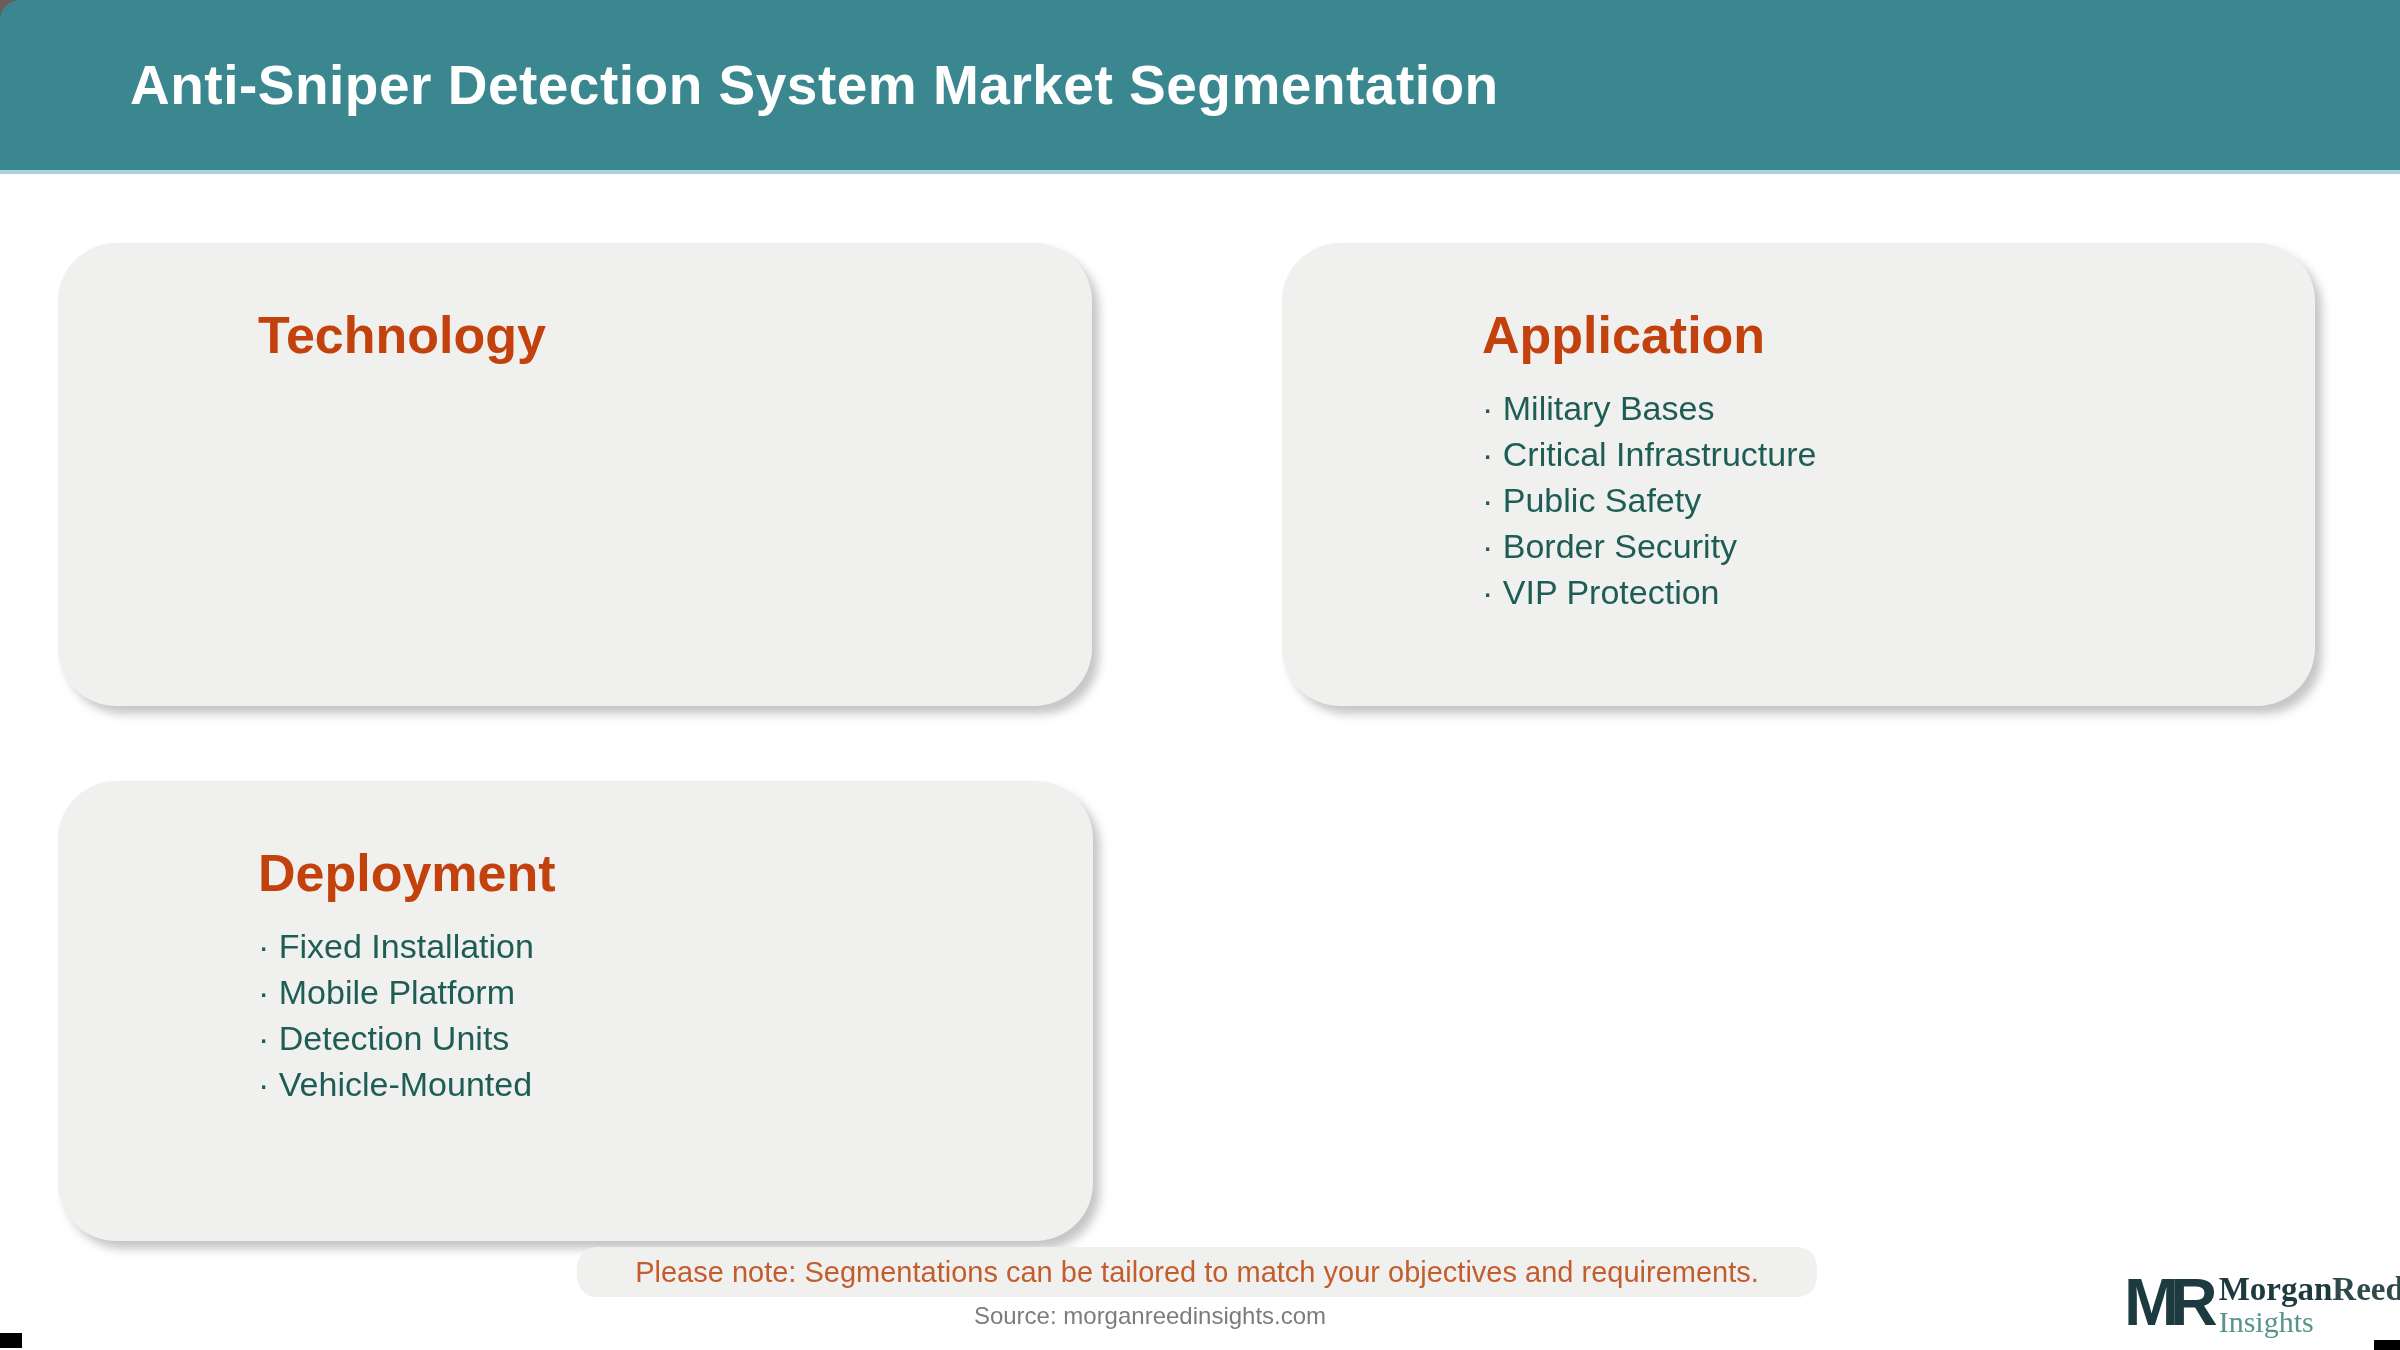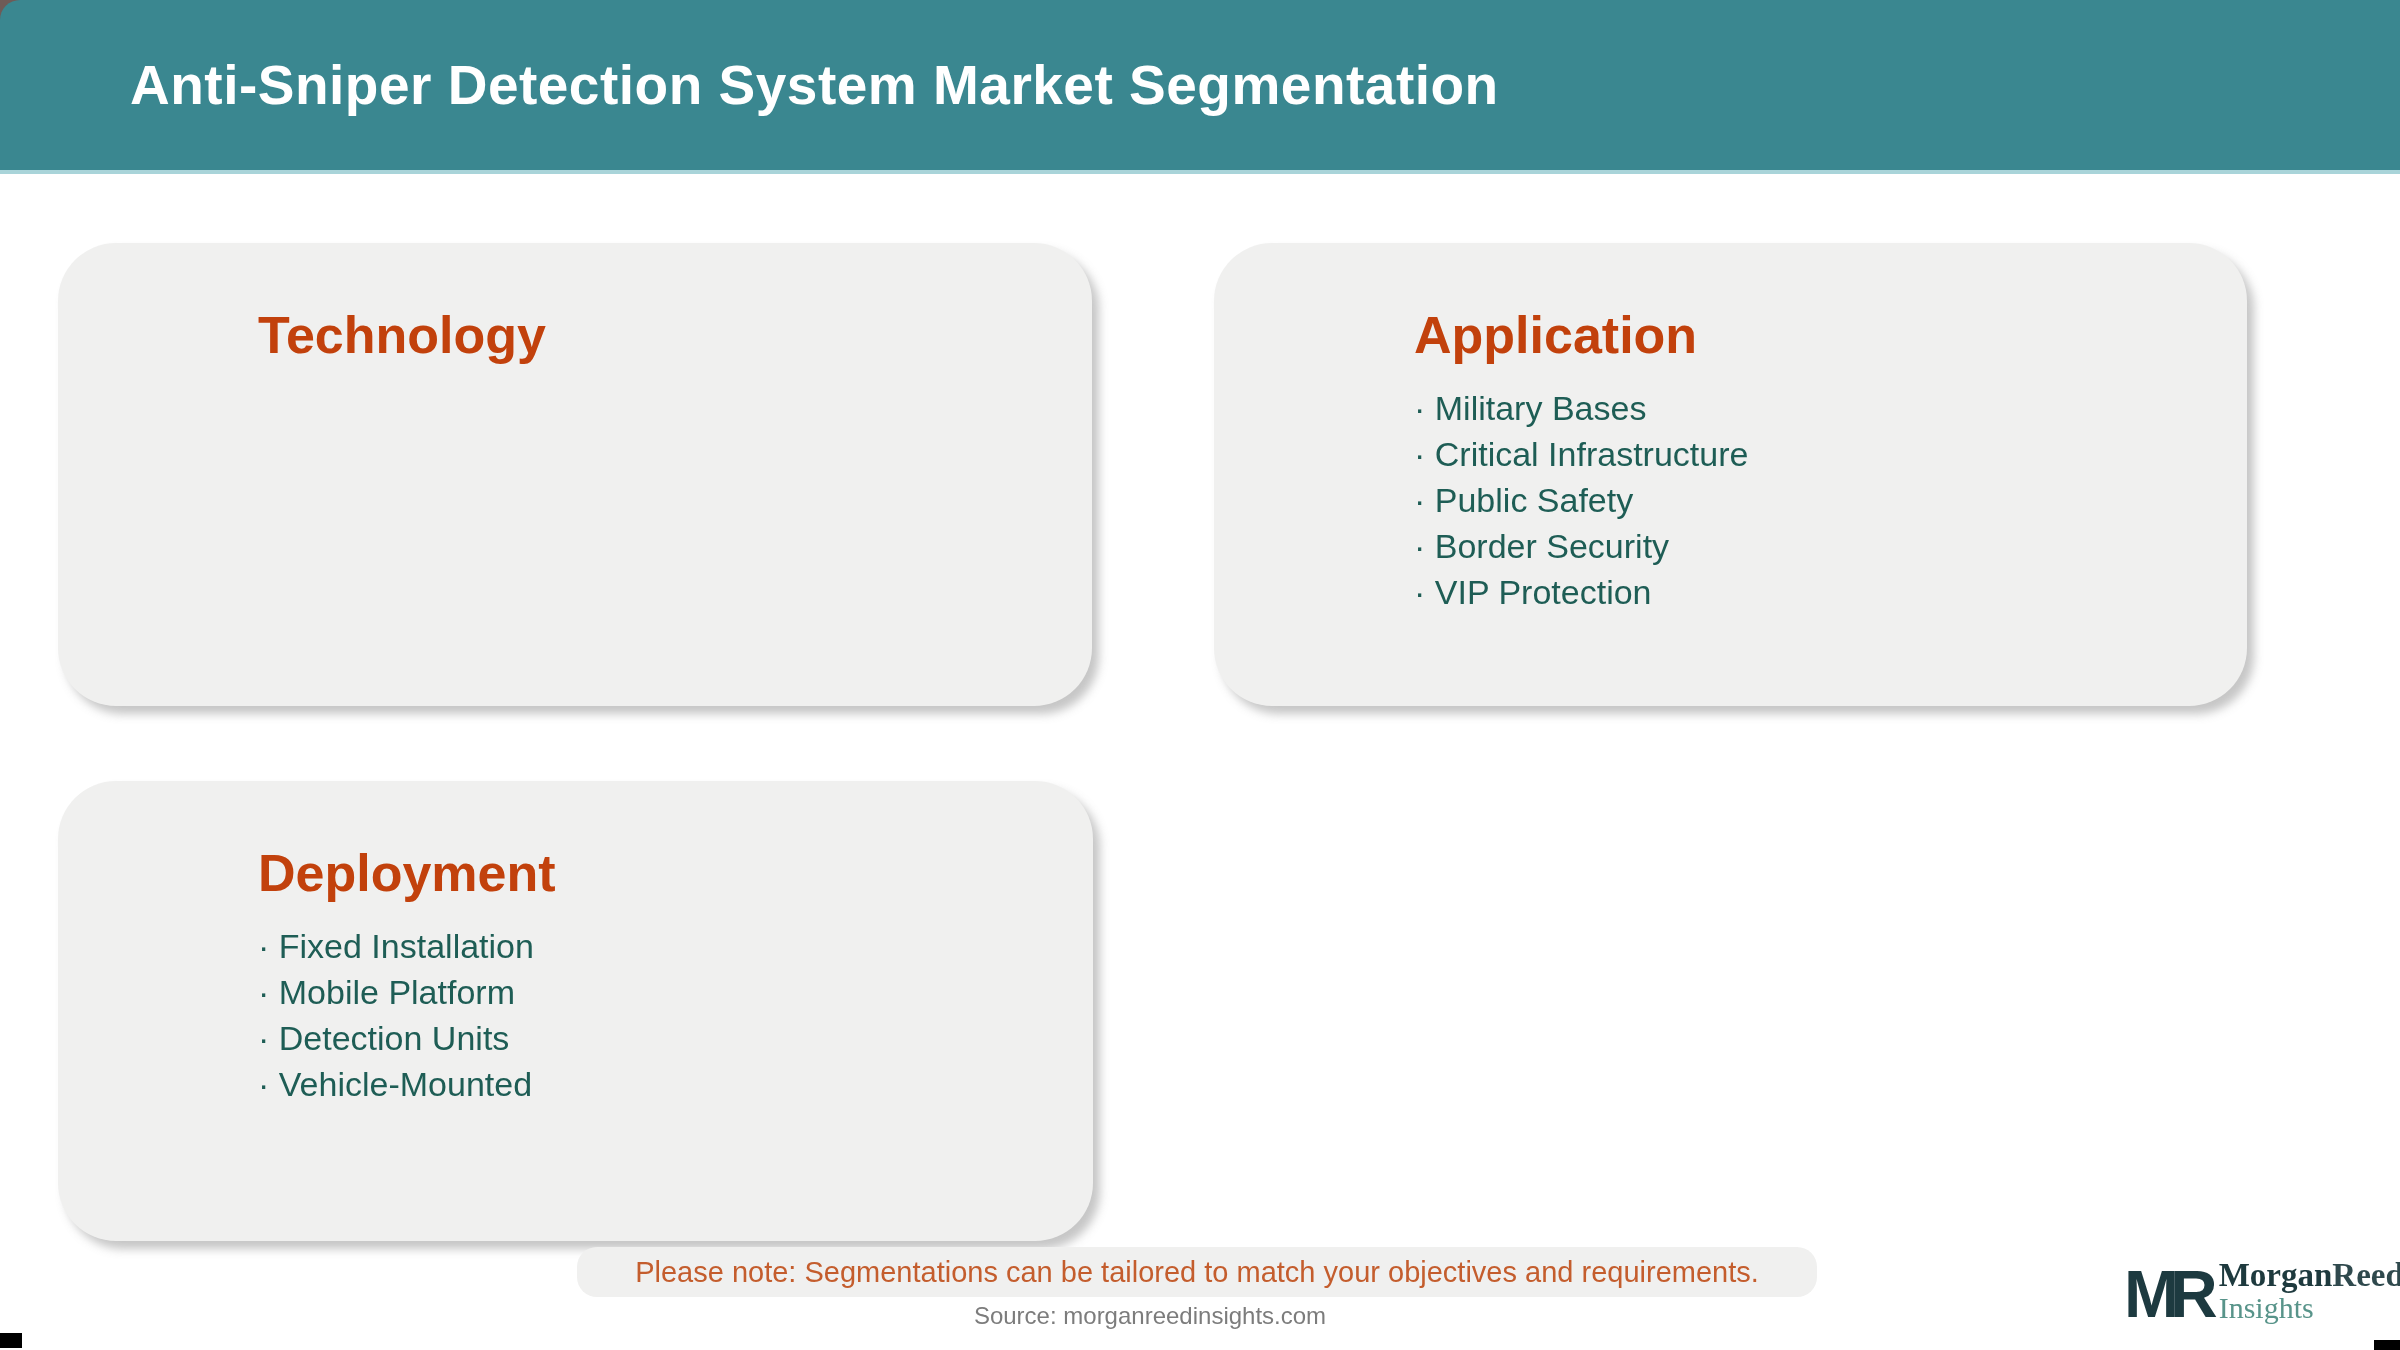--- a/index.html
+++ b/index.html
@@ -18,21 +18,21 @@
   .header h1{
     margin:0 0 0 130px;color:#ffffff;font-size:55px;font-weight:bold;
     letter-spacing:0.5px;
   }
   .card{
     position:absolute;background:#f0f0ef;border-radius:58px;
     box-shadow:7px 8px 10px rgba(105,105,105,0.38);
     box-sizing:border-box;padding:62px 60px 0 200px;z-index:1;
   }
   .card-tl{left:58px;top:243px;width:1034px;height:463px;}
-  .card-tr{left:1214px;top:243px;width:1033px;height:463px;}
+  .card-tr{left:1282px;top:243px;width:1033px;height:463px;}
   .card-bl{left:58px;top:753px;width:1035px;height:460px;margin-top:28px;}
   .card-br{left:1210px;top:753px;width:1033px;height:460px;}
   .card h2{
     margin:0 0 20px 0;font-size:52px;font-weight:bold;color:#c2410c;
   }
   .card ul{list-style:none;margin:0;padding:0;}
   .card li{
     font-size:34px;line-height:46px;color:#1e5d55;font-weight:normal;
   }
   .card li::before{content:"\00B7\00A0";color:#1e5d55;}
@@ -41,21 +41,21 @@
     background:#f0f0ef;border-radius:20px;z-index:1;
     display:flex;align-items:center;justify-content:center;
   }
   .note span{font-size:29px;color:#c45d2d;}
   .source{
     position:absolute;left:0;top:1302px;width:2300px;text-align:center;
     font-size:24px;color:#7c7c7c;z-index:1;
   }
   .logo{
     position:absolute;left:2124px;top:1258px;width:270px;height:80px;
-    display:flex;align-items:flex-start;z-index:2;
+    display:flex;align-items:flex-end;z-index:2;
   }
   .monogram{
     font-family:"Liberation Sans",sans-serif;font-weight:bold;
     font-size:66px;letter-spacing:-9px;color:#1d3a40;line-height:72px;
   }
   .logo-text{margin-left:10px;display:flex;flex-direction:column;justify-content:center;}
   .logo-name{font-family:"Liberation Serif",serif;font-size:33px;line-height:34px;color:#1e3a3e;}
   .logo-name .lb{font-weight:bold;}
   .logo-name .lr{font-weight:bold;opacity:0.92;}
   .logo-sub{font-family:"Liberation Serif",serif;font-size:30px;line-height:32px;color:#58948a;}

